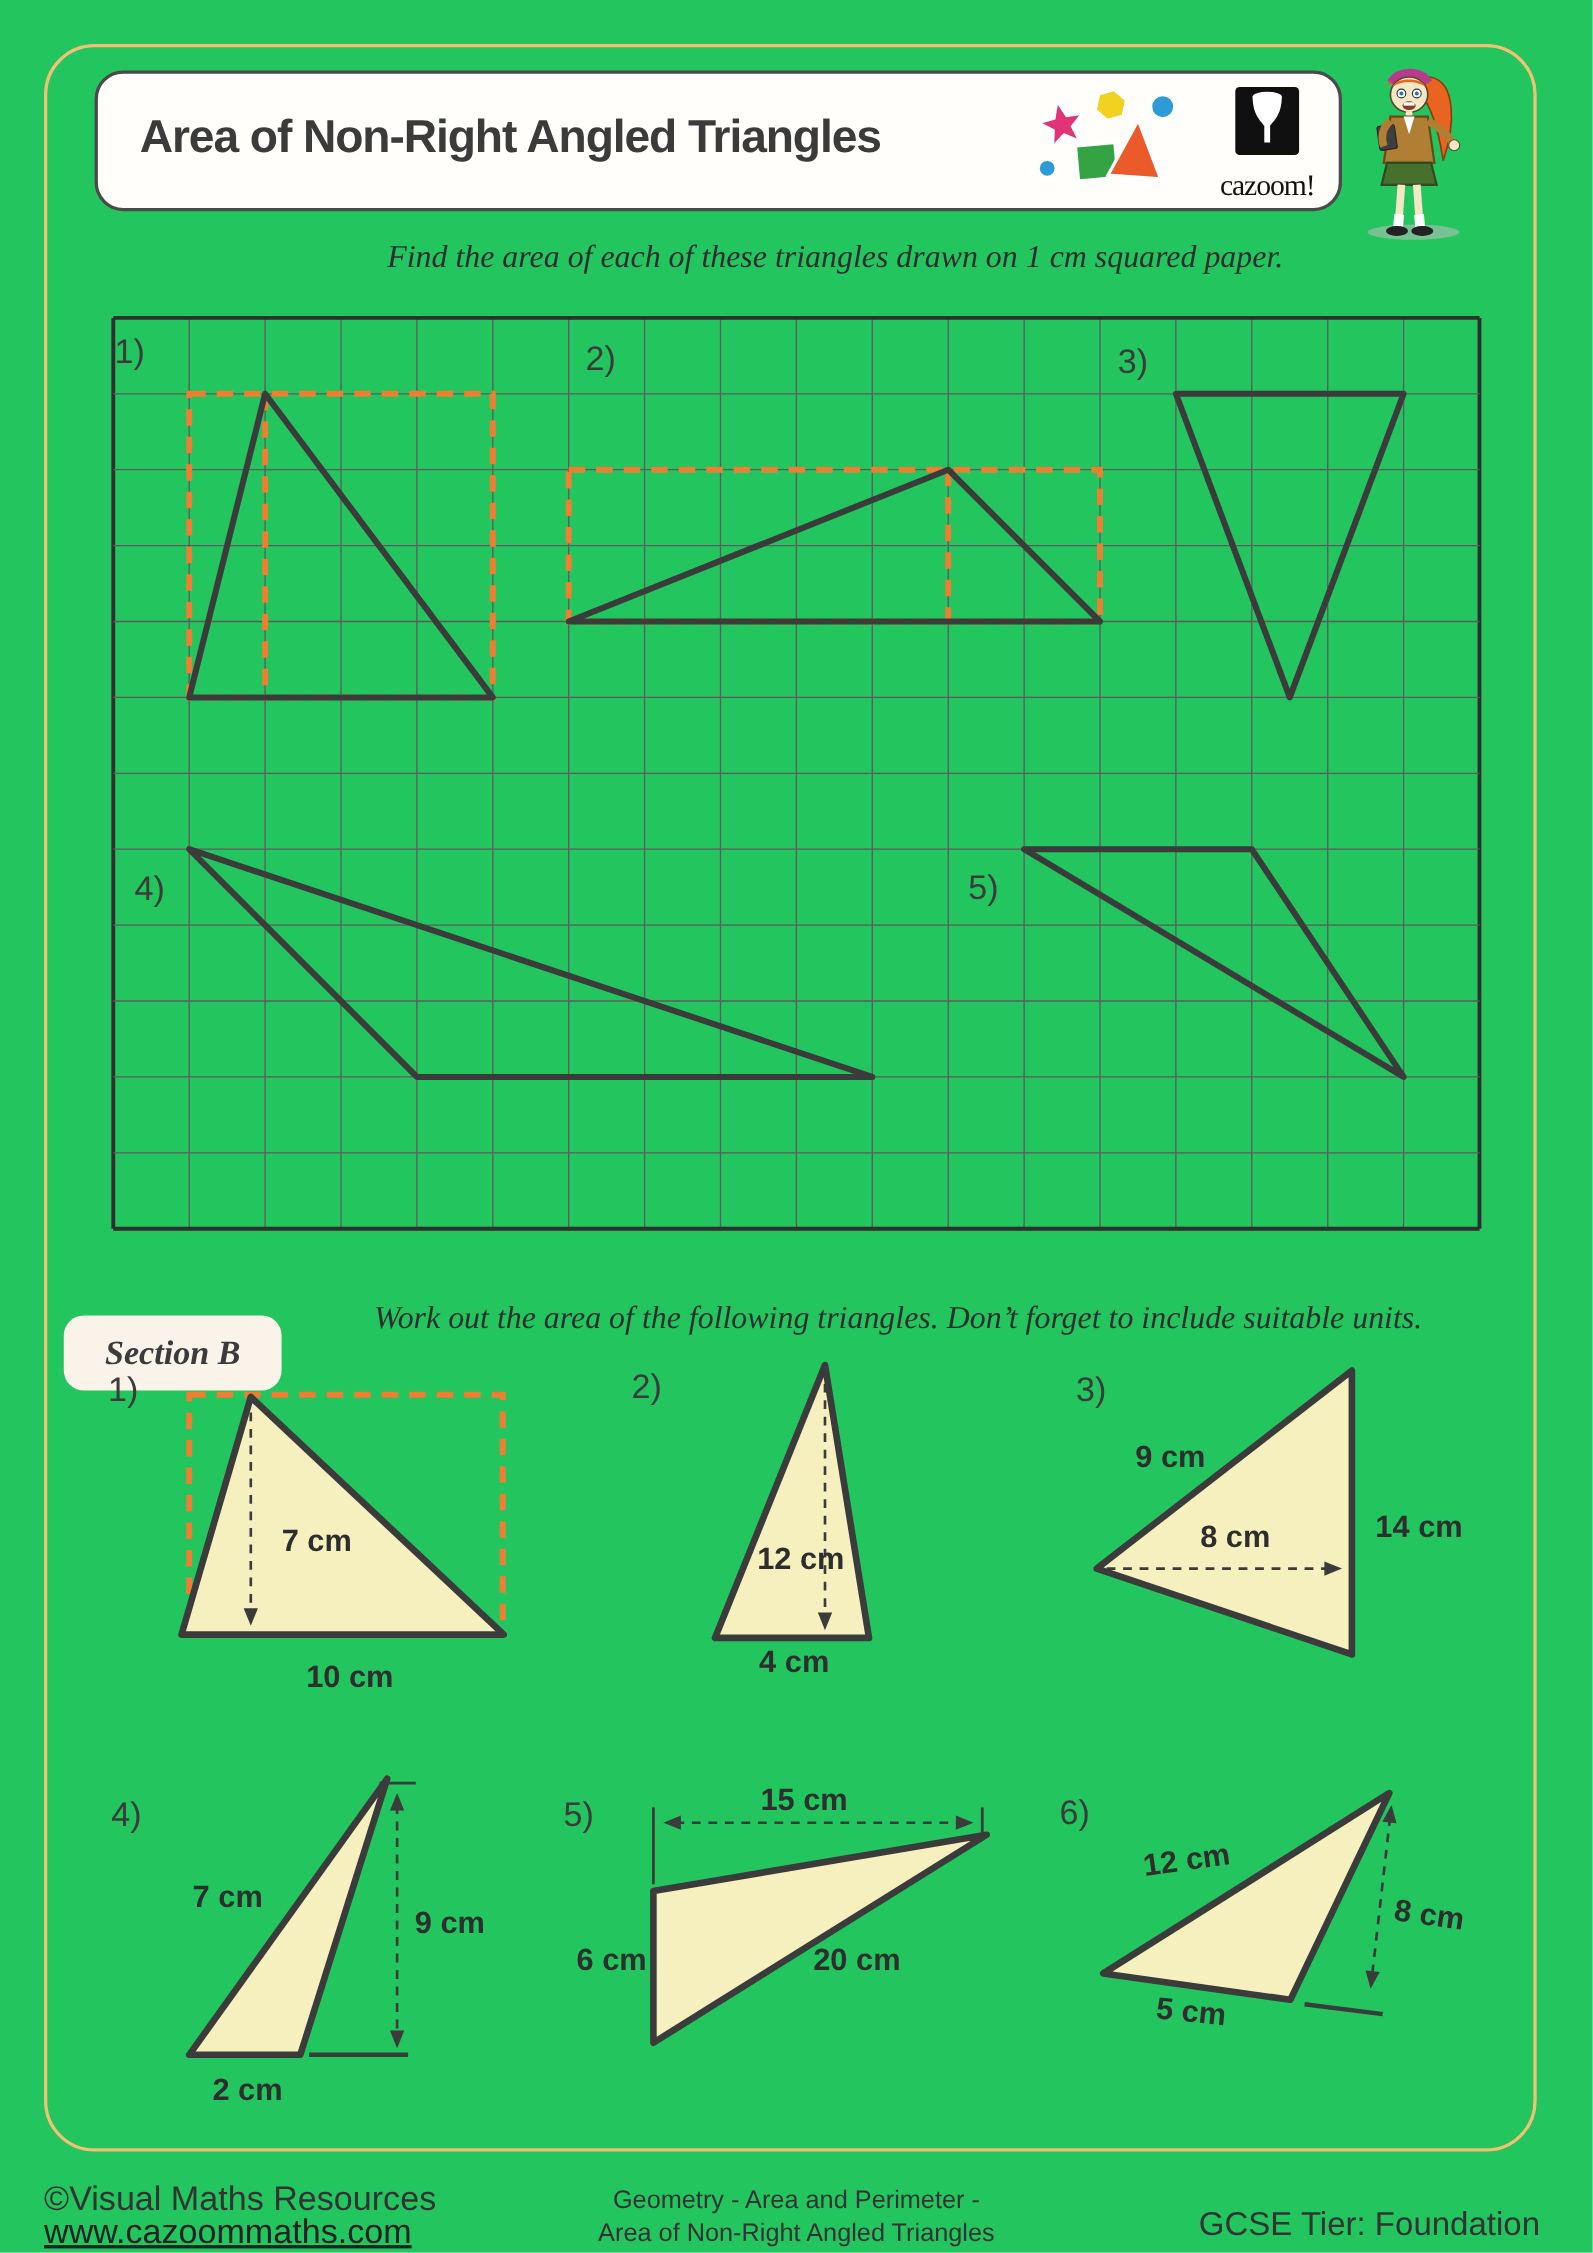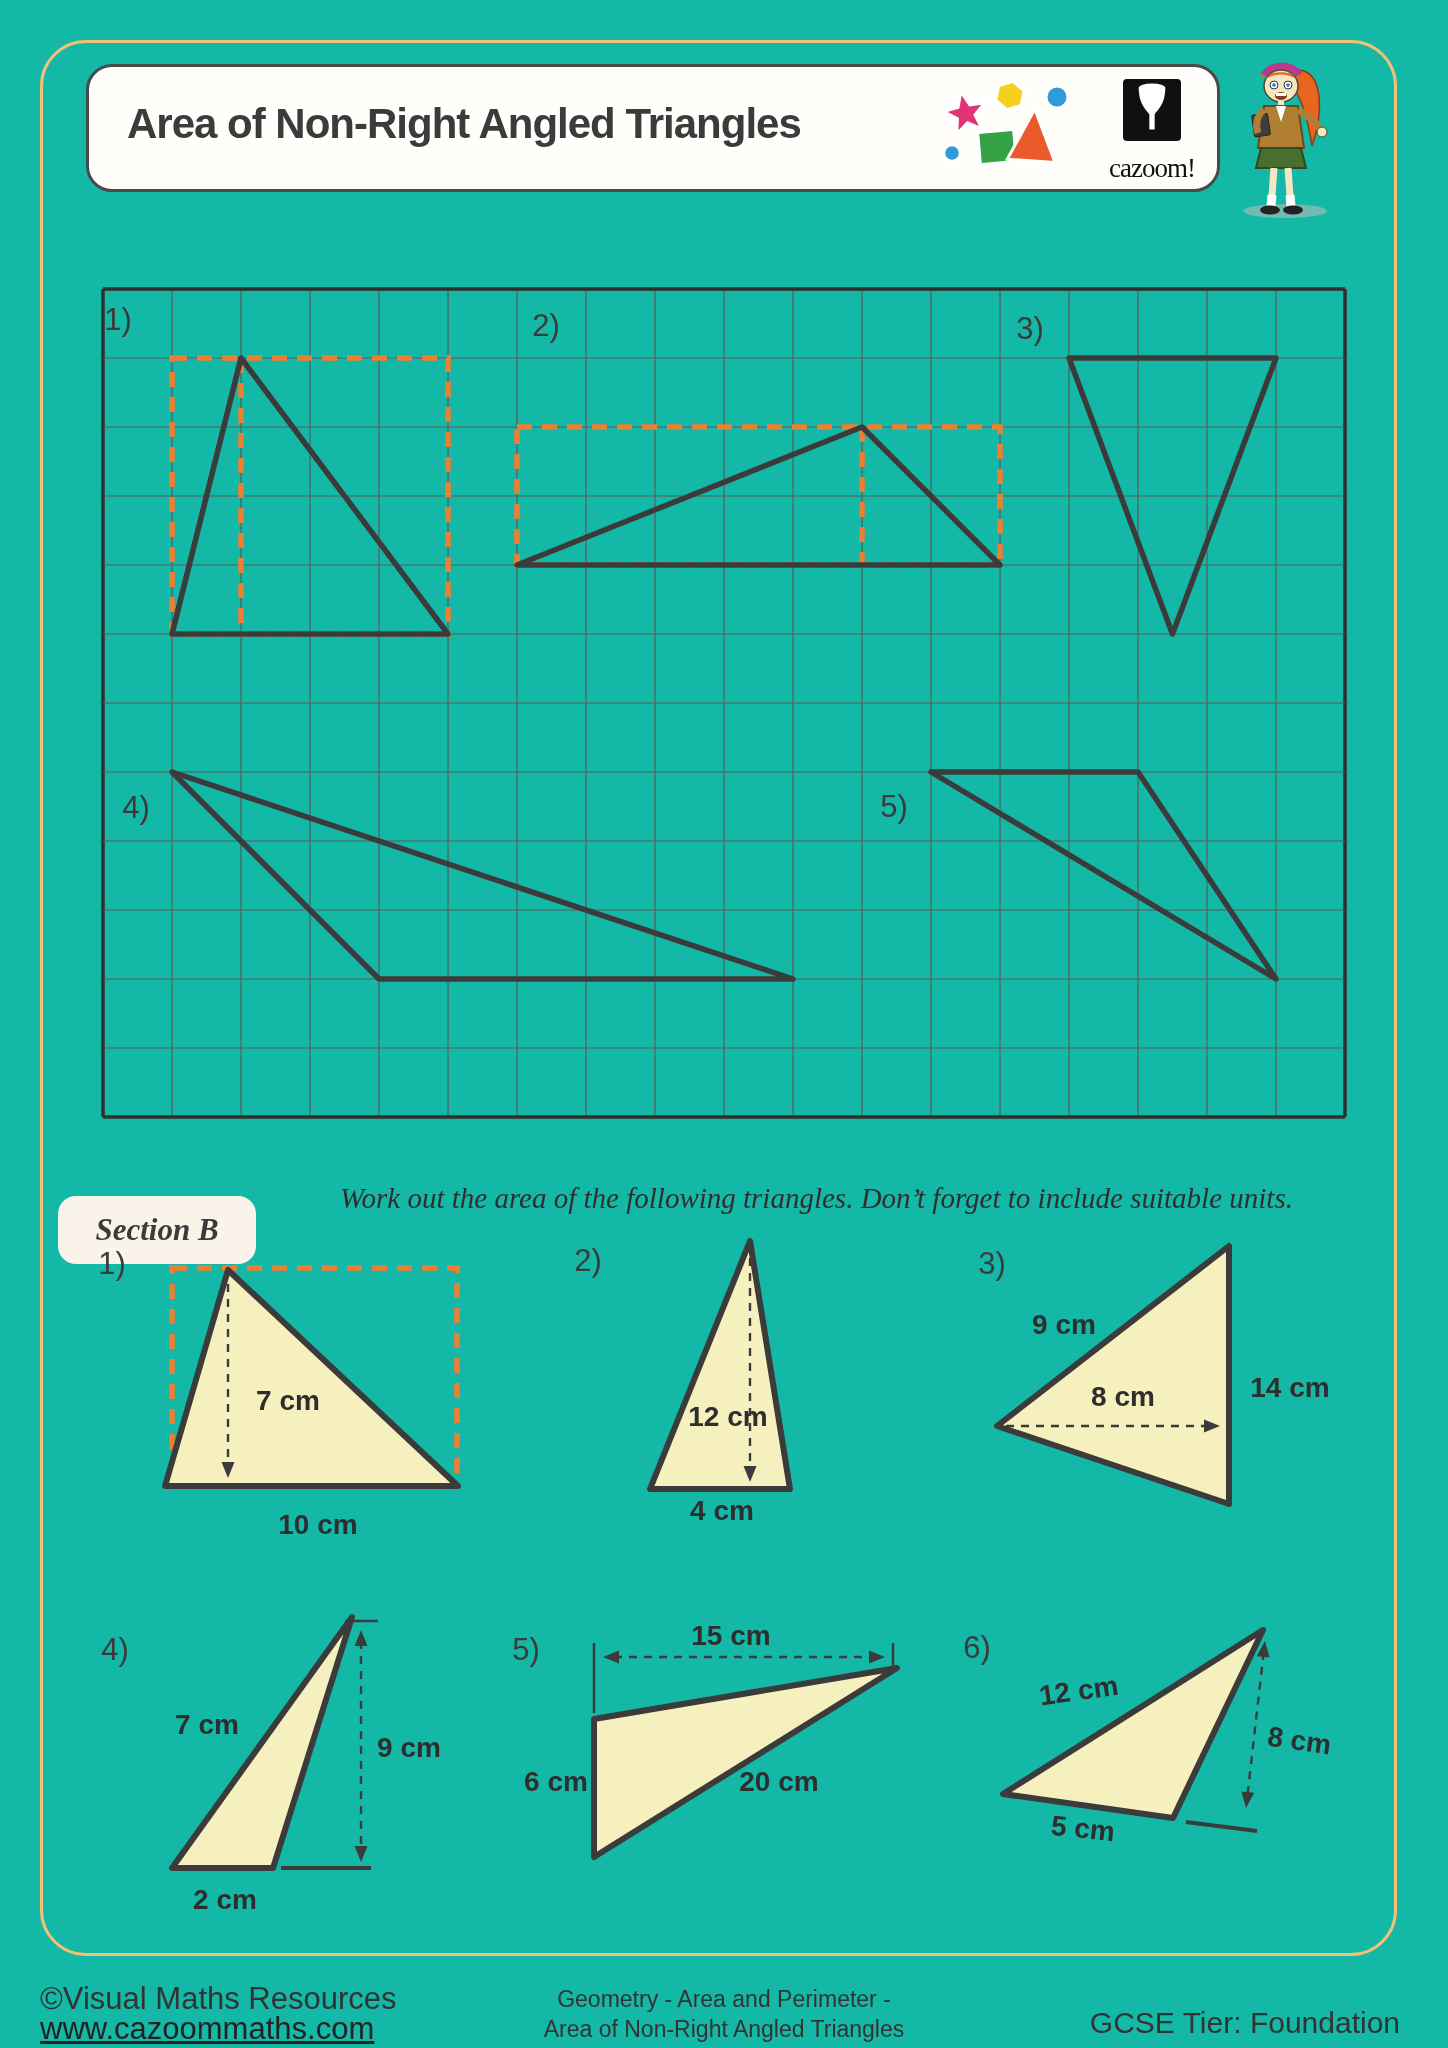--- a/index.html
+++ b/index.html
@@ -1,16 +1,16 @@
 <!DOCTYPE html>
 <html><head>
 <meta charset="utf-8">
 <style>
   html,body{margin:0;padding:0;background:#ffffff;}
-  .page{position:relative;width:1448px;height:2048px;background:#14b8a6;overflow:hidden;
+  .page{position:relative;width:1448px;height:2048px;background:#22c55e;overflow:hidden;
         font-family:"Liberation Sans",sans-serif;}
   .page-border{position:absolute;left:40px;top:40px;width:1351px;height:1910px;
         border:3px solid #F3C173;border-radius:46px;}
   
   .header-box{position:absolute;left:86px;top:64px;width:1128px;height:122px;background:#FFFEFA;
         border:3px solid #4A4A4A;border-radius:26px;}
   .title{position:absolute;left:38px;top:33px;font-size:42px;font-weight:bold;color:#3B3B3B;
         letter-spacing:-1px;white-space:nowrap;}
   .logo-shapes{position:absolute;left:846px;top:6px;width:162px;height:110px;}
   .badge{position:absolute;left:1004px;top:12px;width:118px;height:104px;text-align:center;}
@@ -106,20 +106,21 @@
     <circle cx="94" cy="84" r="5" fill="#F4E7C3" stroke="#5A4632"></circle>
     <path d="M33,100 L73,100 L78,120 L28,120 Z" fill="#47702F" stroke="#2E4A1E" stroke-width="2"></path>
     <path d="M46,120 L44,148" stroke="#F4E7C3" stroke-width="7"></path>
     <path d="M60,120 L62,148" stroke="#F4E7C3" stroke-width="7"></path>
     <path d="M44,147 L43,158" stroke="#ffffff" stroke-width="9"></path>
     <path d="M62,147 L63,158" stroke="#ffffff" stroke-width="9"></path>
     <ellipse cx="42" cy="162" rx="10" ry="4.5" fill="#222222"></ellipse>
     <ellipse cx="65" cy="162" rx="10" ry="4.5" fill="#222222"></ellipse>
   </svg>
 
+  <div class="instruction instr-a">Find the area of each of these triangles drawn on 1 cm squared paper.</div>
   <div class="sec-label sec-b">Section B</div>
   <div class="instruction instr-b">Work out the area of the following triangles. Don’t forget to include suitable units.</div>
 
   <svg id="draw" width="1448" height="2048">
       <g>
         <line x1="103" y1="289" x2="103" y2="1117" stroke="#2F2F2F" stroke-width="3.5"></line>
         <line x1="172" y1="289" x2="172" y2="1117" stroke="#5C5C5C" stroke-width="1.2"></line>
         <line x1="241" y1="289" x2="241" y2="1117" stroke="#5C5C5C" stroke-width="1.2"></line>
         <line x1="310" y1="289" x2="310" y2="1117" stroke="#5C5C5C" stroke-width="1.2"></line>
         <line x1="379" y1="289" x2="379" y2="1117" stroke="#5C5C5C" stroke-width="1.2"></line>

